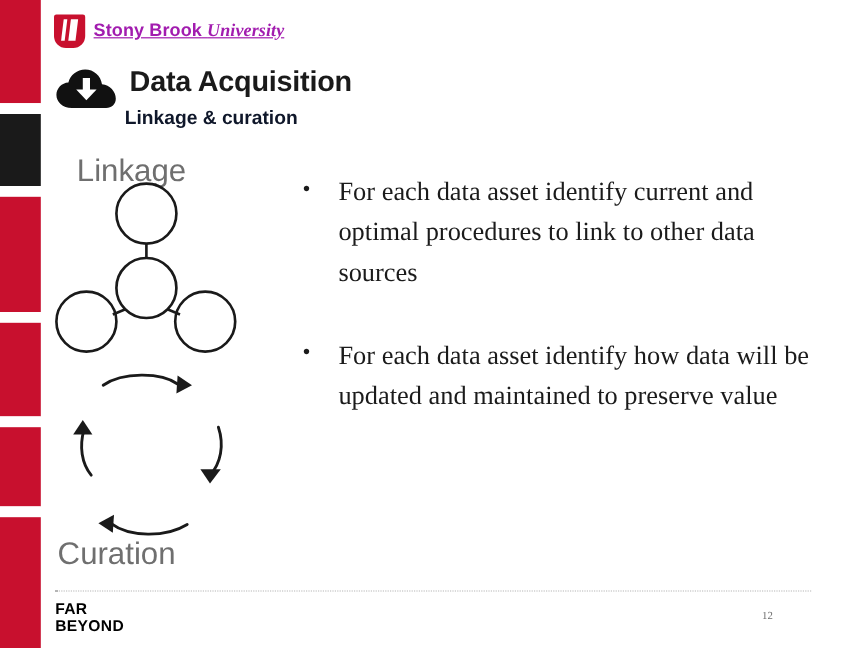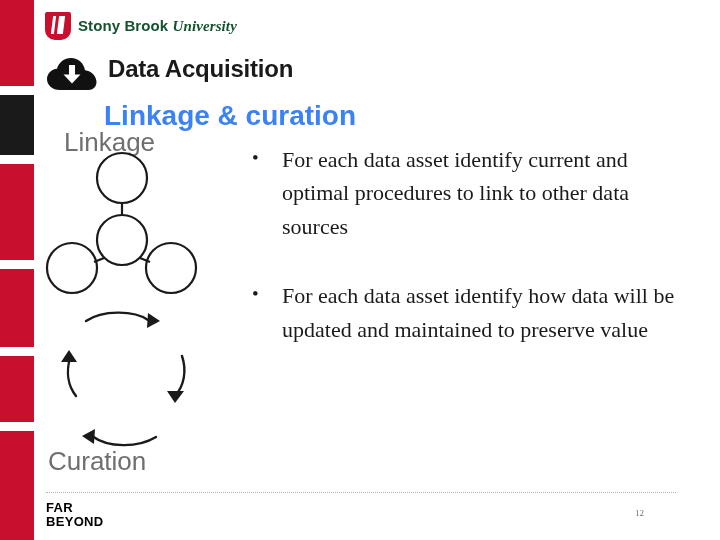--- a/index.html
+++ b/index.html
@@ -81,23 +81,24 @@
     top: 4px;
     width: 6px;
     height: 18px;
     background: #ffffff;
     transform: skewX(-7deg);
     box-shadow: -7px 0 0 -4.5px #ffffff;
   }
   .sbu-wordmark {
     font-size: 15px;
     letter-spacing: 0.1px;
-    color: #14532d;
+    color: #a21caf;
     white-space: nowrap;
     font-weight: 400;
+    text-decoration: underline;
   }
   .sbu-wordmark .italic {
     font-style: italic;
     font-family: "Liberation Serif", serif;
     font-weight: 700;
   }
   .sbu-wordmark .plain {
     font-family: "Liberation Sans", sans-serif;
     font-weight: 700;
   }
@@ -117,25 +118,25 @@
     width: 600px;
   }
   .slide-title {
     font-size: 24px;
     font-weight: bold;
     color: #1a1a1a;
     line-height: 1.05;
     letter-spacing: -0.2px;
   }
   .slide-subtitle {
-    font-size: 28px;
+    font-size: 16px;
     font-weight: bold;
-    color: #3b82f6;
+    color: #0f172a;
     line-height: 1.1;
-    margin-top: 20px;
+    margin-top: 9px;
     margin-left: -4px;
   }
 
   
   .diagram {
     position: absolute;
     left: 34px;
     top: 118px;
     width: 210px;
     height: 370px;

